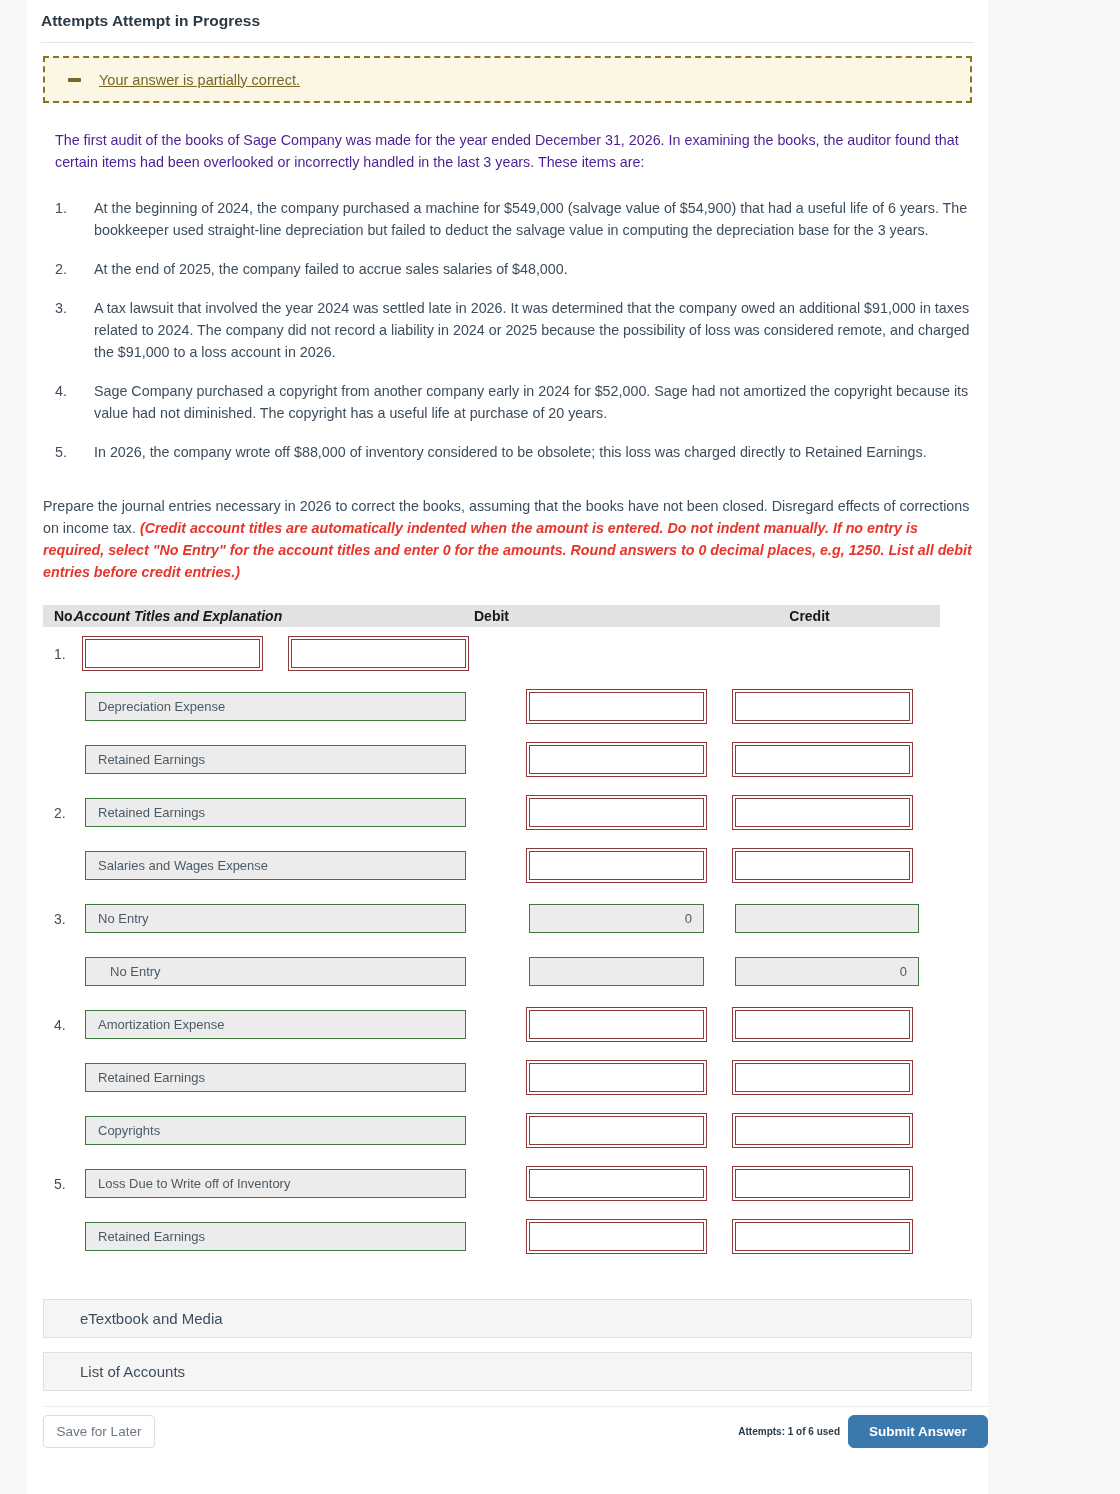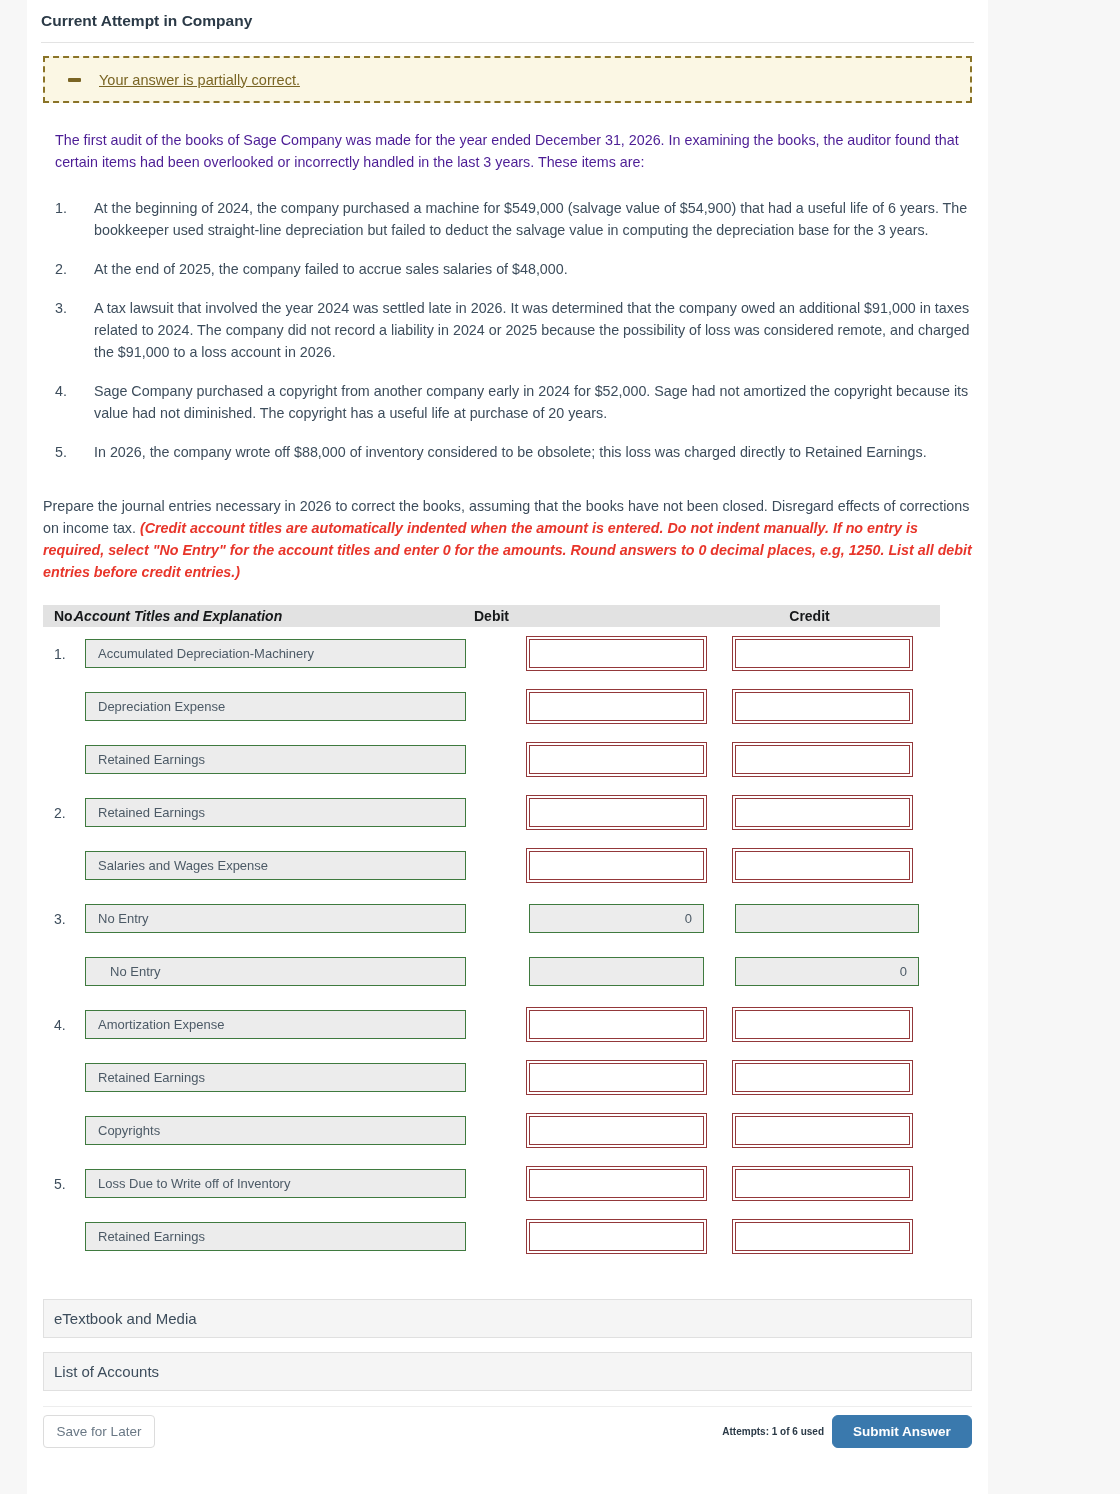--- a/index.html
+++ b/index.html
@@ -111,27 +111,27 @@
   }
   .amt-field.wide { width: 184px; }
 
   
   .accordion {
     margin: 14px 16px 0 16px;
     height: 39px; background: #f5f5f5;
     border: 1px solid #e0e0e0;
     display: flex; align-items: center;
     font-size: 15px; color: #3d4d5c;
-    padding-left: 10px;
+    padding-left: 36px;
   }
   #acc-etext { margin-top: 36px; }
 
   
   #footer {
-    margin: 15px 16px 0 16px;
+    margin: 15px 0 0 16px;
     height: 60px; position: relative;
     border-top: 1px solid #ededed;
     padding-top: 8px;
   }
   #save-later {
     position: absolute; left: 0; top: 8px;
     width: 112px; height: 33px;
     background: #ffffff; border: 1px solid #dcdcdc; border-radius: 4px;
     font-size: 13.5px; color: #6a7885;
     display: flex; align-items: center; justify-content: center;
@@ -147,21 +147,21 @@
     color: #ffffff; font-size: 13.5px; font-weight: bold;
     display: flex; align-items: center; justify-content: center;
   }
 </style>
 </head>
 <body>
 
 <div id="page">
   <div id="card">
 
-    <div id="card-title">Current Attempt in Company</div>
+    <div id="card-title">Attempts Attempt in Progress</div>
     <div id="title-divider"></div>
 
     <div id="alert">
       <span id="alert-icon"></span>
       <span id="alert-text">Your answer is partially correct.</span>
     </div>
 
     <div id="intro">The first audit of the books of Sage Company was made for the year ended December 31, 2026. In examining the books, the auditor found that certain items had been overlooked or incorrectly handled in the last 3 years. These items are:</div>
 
     <ol id="items">
@@ -179,23 +179,20 @@
     <div id="jtable">
       <div id="jhead">
         <div class="c-no">No.</div>
         <div class="c-acct">Account Titles and Explanation</div>
         <div class="c-deb">Debit</div>
         <div class="c-cre">Credit</div>
       </div>
       <div id="jbody">
           <div class="jrow">
             <div class="rowno">1.</div>
-            <div class="acct-wrap">
-              <div class="acct-field">Accumulated Depreciation-Machinery</div>
-            </div>
             <div class="amt-wrap">
               <div class="amt-field"></div>
             </div>
             <div class="amt-wrap">
               <div class="amt-field"></div>
             </div>
           </div>
           <div class="jrow">
             <div class="rowno"></div>
             <div class="acct-wrap">

